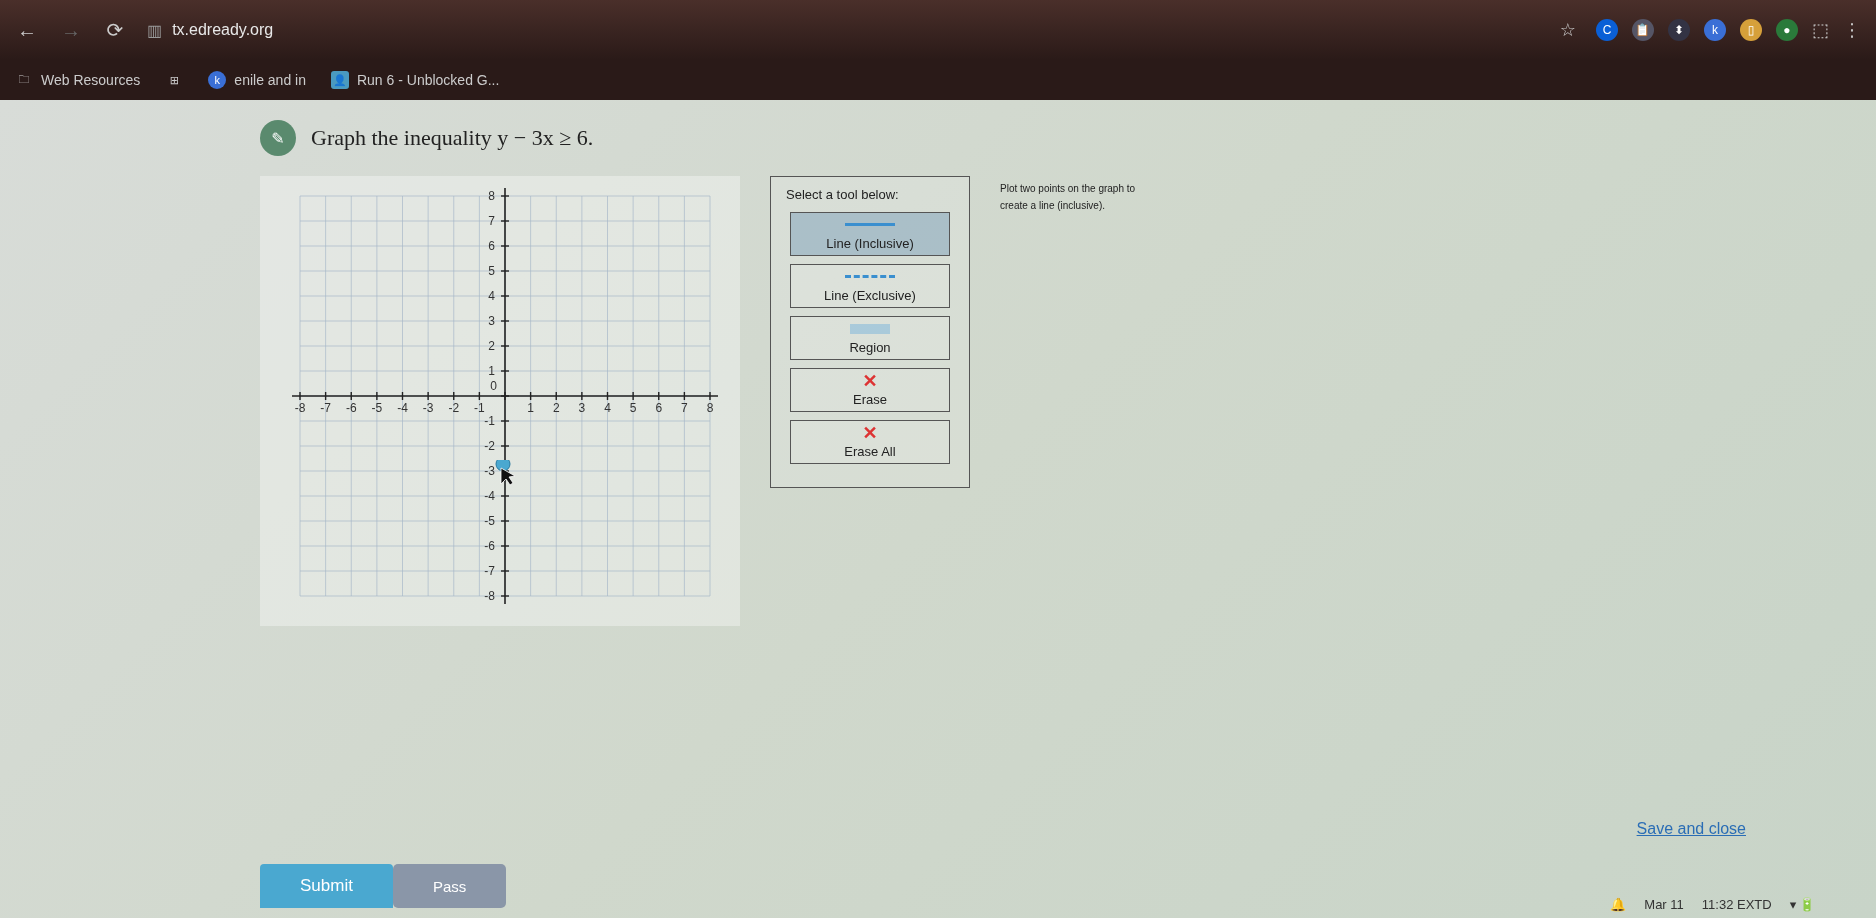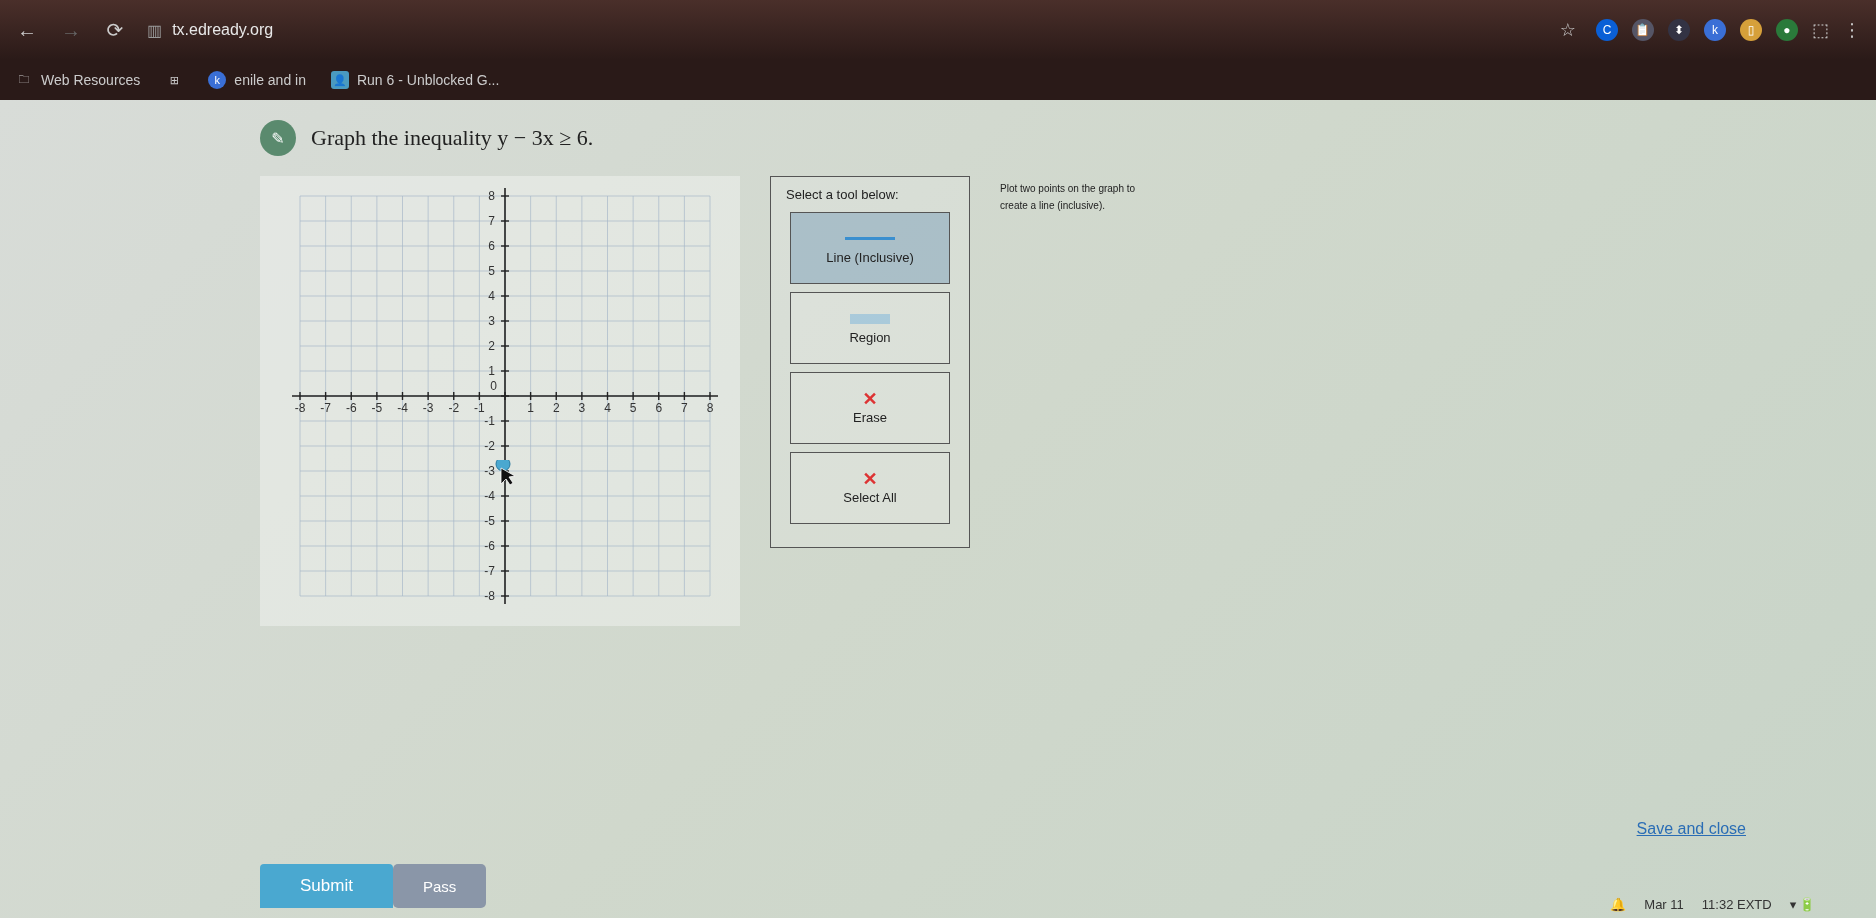--- a/index.html
+++ b/index.html
@@ -27,33 +27,33 @@
   .question-text { font-family: Georgia, 'Times New Roman', serif; font-size: 22px; color: #222; }
   
   .work-area { display: flex; gap: 30px; align-items: flex-start; }
   
   .graph-container { width: 480px; height: 450px; background: rgba(255,255,255,0.35); position: relative; }
   .graph-svg { width: 100%; height: 100%; }
   .cursor-img { position: absolute; left: 235px; top: 284px; pointer-events: none; }
   
   .tools-panel { border: 1px solid #555; padding: 10px 15px 15px; width: 200px; background: rgba(255,255,255,0.15); }
   .tools-title { font-size: 13px; color: #222; margin-bottom: 10px; }
-  .tool-btn { border: 1px solid #555; width: 160px; height: 72px; margin: 8px auto; display: flex; flex-direction: column; align-items: center; justify-content: center; gap: 4px; font-size: 13px; color: #222; cursor: pointer; background: rgba(255,255,255,0.1); }
+  .tool-btn { border: 1px solid #555; width: 160px; height: 44px; margin: 8px auto; display: flex; flex-direction: column; align-items: center; justify-content: center; gap: 4px; font-size: 13px; color: #222; cursor: pointer; background: rgba(255,255,255,0.1); }
   .tool-btn.selected { background: rgba(140,170,190,0.6); }
   .tool-preview { width: 60px; height: 14px; display: flex; align-items: center; justify-content: center; }
   .line-solid { width: 50px; height: 3px; background: #3a8fcf; }
   .line-dashed { width: 50px; height: 0; border-top: 3px dashed #3a8fcf; }
   .region-fill { width: 40px; height: 10px; background: rgba(120,180,220,0.5); }
   .erase-x { color: #d33; font-size: 18px; font-weight: bold; }
   
   .instructions { width: 160px; font-size: 10px; color: #222; line-height: 1.7; padding-top: 4px; }
   
   .bottom-actions { position: absolute; bottom: 10px; left: 260px; display: flex; }
   .submit-btn { background: #4aa8d0; color: #fff; border: none; padding: 12px 40px; font-size: 17px; border-radius: 4px 4px 0 0; cursor: pointer; }
-  .pass-btn { background: #8a96a8; color: #fff; border: none; padding: 10px 30px; font-size: 15px; border-radius: 5px; cursor: pointer; }
+  .pass-btn { background: #8a96a8; color: #fff; border: none; padding: 10px 40px; font-size: 15px; border-radius: 5px; cursor: pointer; }
   
   .save-close { position: absolute; right: 130px; bottom: 80px; color: #2a6db5; text-decoration: underline; font-size: 16px; cursor: pointer; }
   
   .taskbar { position: absolute; bottom: 0; right: 60px; height: 28px; display: flex; align-items: center; gap: 18px; font-size: 13px; color: #333; }
   .tb-item { display: flex; align-items: center; gap: 4px; }
 </style>
 </head>
 <body>
 
 <div class="browser-chrome">
@@ -225,35 +225,41 @@
     <div class="tools-panel">
       <div class="tools-title">Select a tool below:</div>
       <div class="tool-btn selected">
         <div class="tool-preview">
             <div class="line-solid"></div>
           </div>
         <span>Line (Inclusive)</span>
       </div>
       <div class="tool-btn">
         <div class="tool-preview">
+            <div class="line-dashed"></div>
+          </div>
+        <span>Line (Exclusive)</span>
+      </div>
+      <div class="tool-btn">
+        <div class="tool-preview">
             <div class="region-fill"></div>
           </div>
         <span>Region</span>
       </div>
       <div class="tool-btn">
         <div class="tool-preview">
             <span class="erase-x">✕</span>
           </div>
         <span>Erase</span>
       </div>
       <div class="tool-btn">
         <div class="tool-preview">
             <span class="erase-x">✕</span>
           </div>
-        <span>Select All</span>
+        <span>Erase All</span>
       </div>
     </div>
 
     <div class="instructions">Plot two points on the graph to create a line (inclusive).</div>
   </div>
 
   <a class="save-close">Save and close</a>
 
   <div class="bottom-actions">
     <button class="submit-btn">Submit</button>

